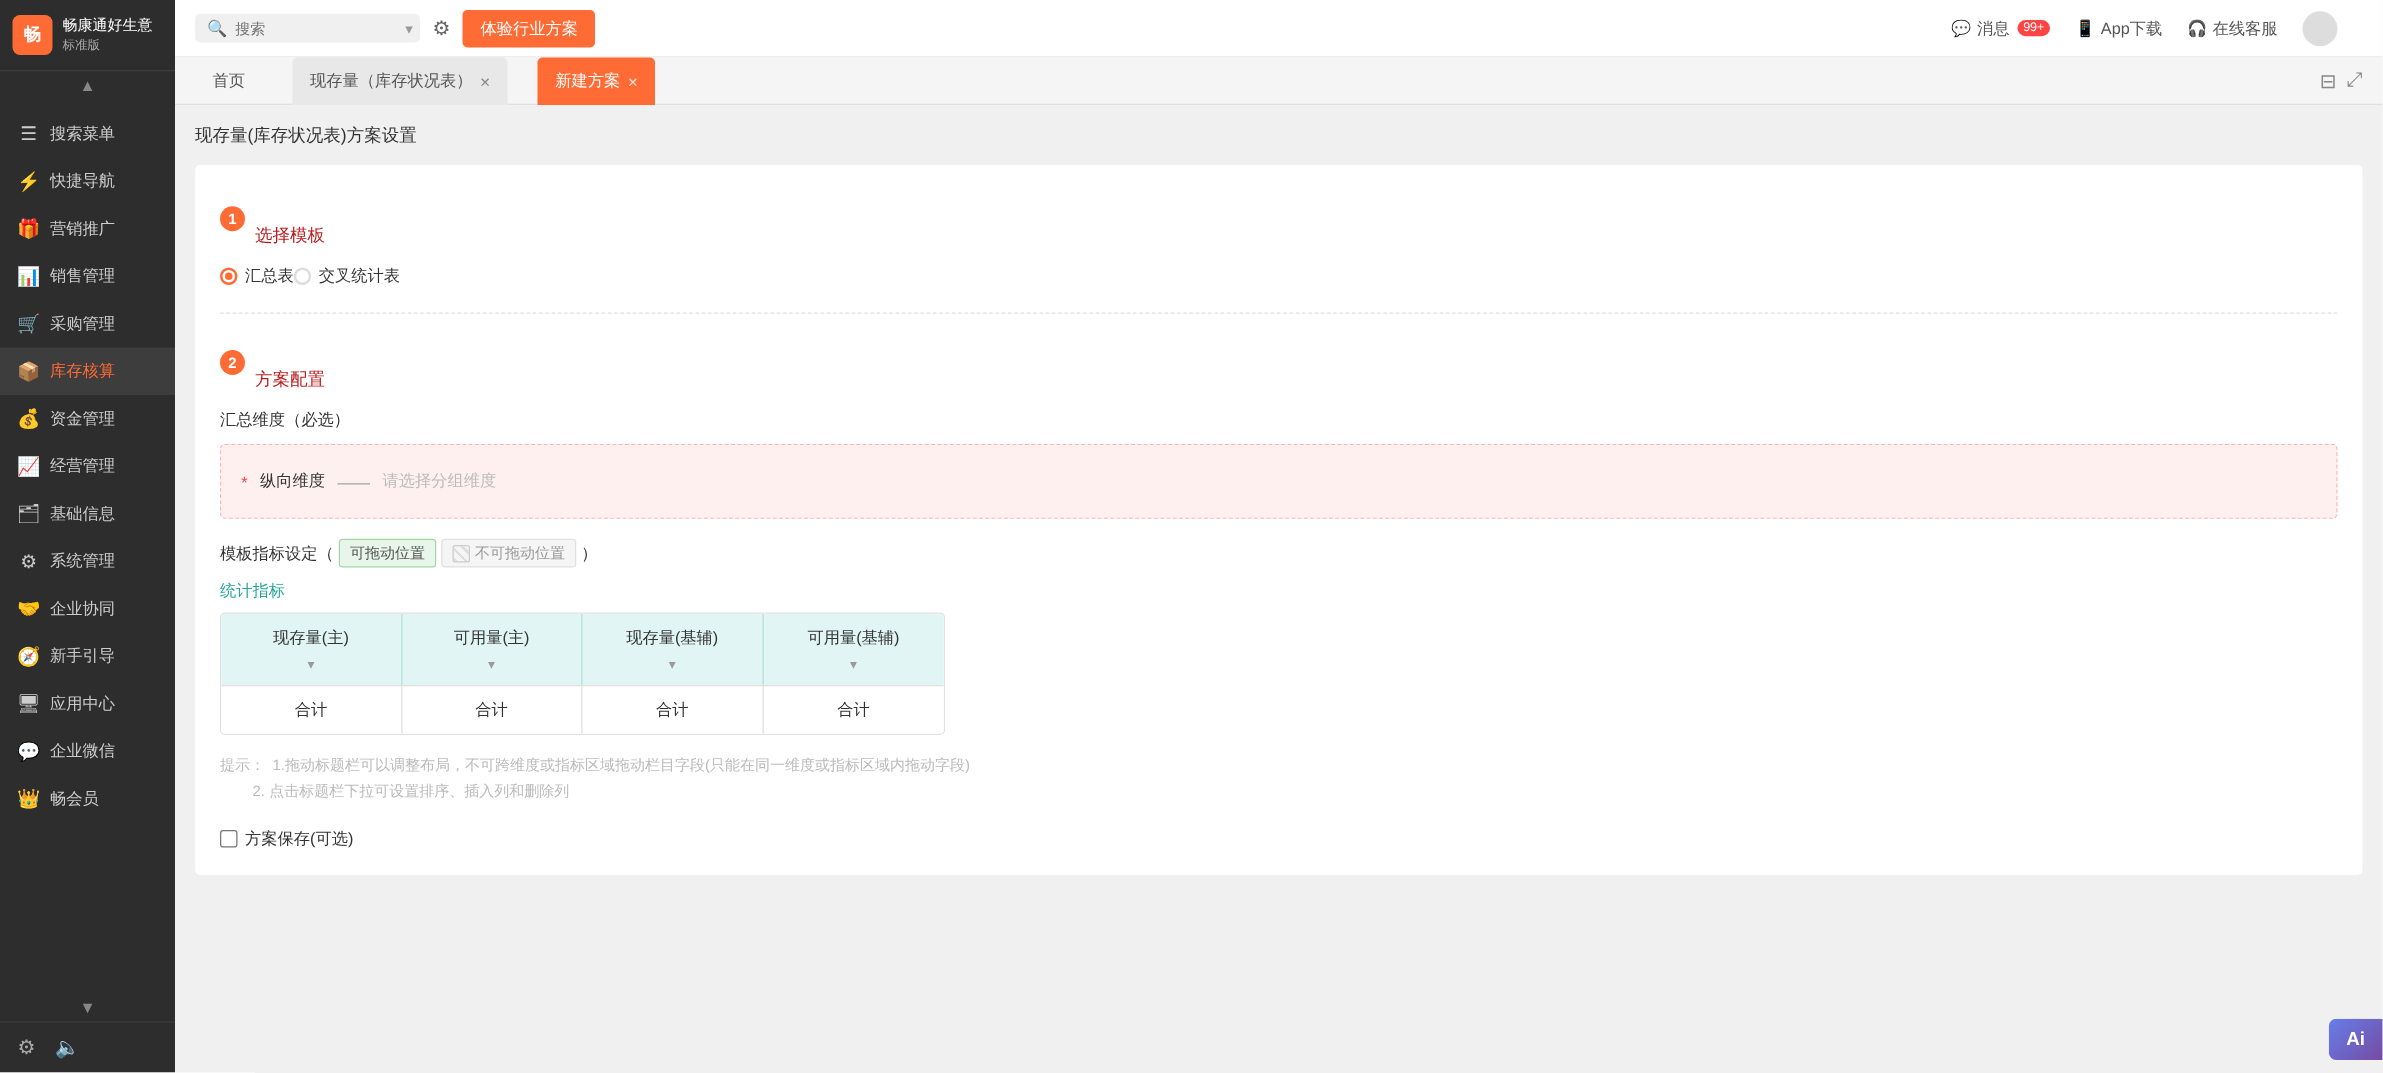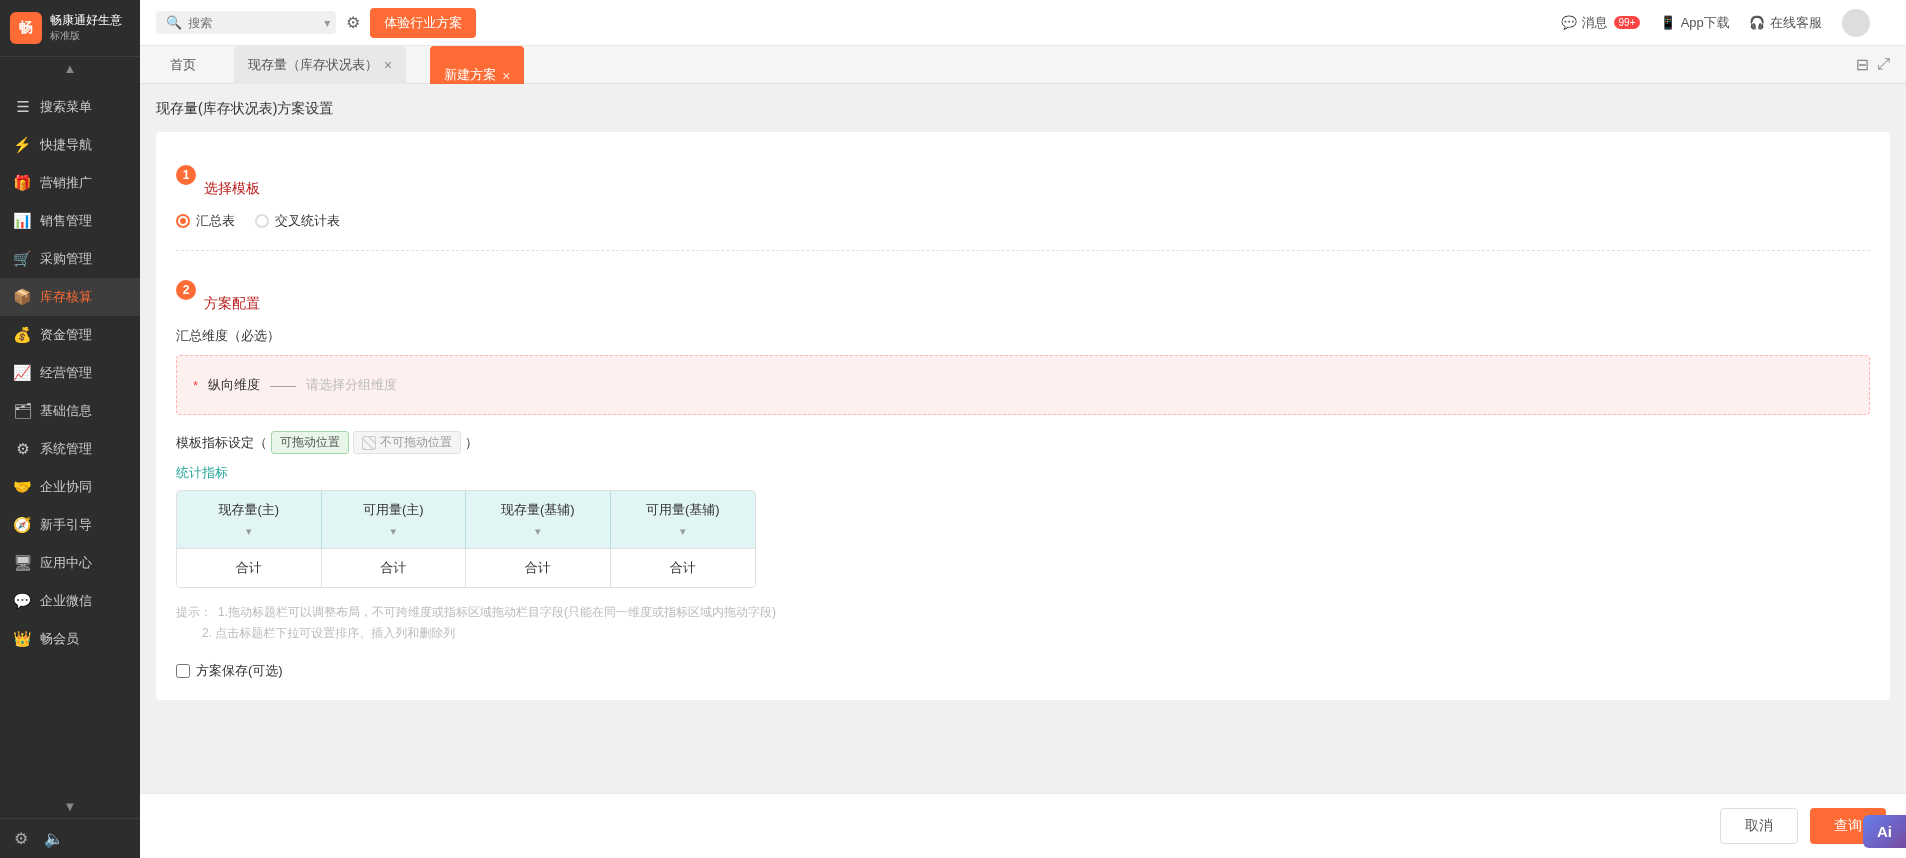--- a/index.html
+++ b/index.html
@@ -182,21 +182,20 @@
       background: #e8e8e8;
       border-radius: 4px 4px 0 0;
       cursor: pointer;
       font-size: 13px;
       color: #555;
       margin-right: 4px;
     }
     .tab.active {
       background: #ff6b35;
       color: white;
-      align-items: flex-end;
     }
     .tab-close {
       font-size: 14px;
       color: #888;
       cursor: pointer;
     }
     .tab.active .tab-close { color: rgba(255,255,255,0.8); }
     .tab-home {
       padding: 0 14px;
       height: 38px;
@@ -257,21 +256,20 @@
     }
     .step-title {
       font-size: 14px;
       color: #b91c1c;
       font-weight: 500;
       margin-top: 28px;
     }
 
     .radio-group {
       display: flex;
-      gap: 20px;
       align-items: center;
     }
     .radio-item {
       display: flex;
       align-items: center;
       gap: 6px;
       cursor: pointer;
       font-size: 13px;
       color: #333;
     }
@@ -702,21 +700,17 @@
         </div>
 
         <div class="save-option">
           <input type="checkbox" class="save-checkbox" style="">
           <span>方案保存(可选)</span>
         </div>
 
       </div>
     </div>
 
-    <div class="action-bar">
-      <button class="btn-cancel">取消</button>
-      <button class="btn-query">查询</button>
-    </div>
 
   </div>
 </div>
 
 <div class="ai-badge" style="position:fixed; bottom:10px; right:0;">Ai</div>
 
 </body></html>

